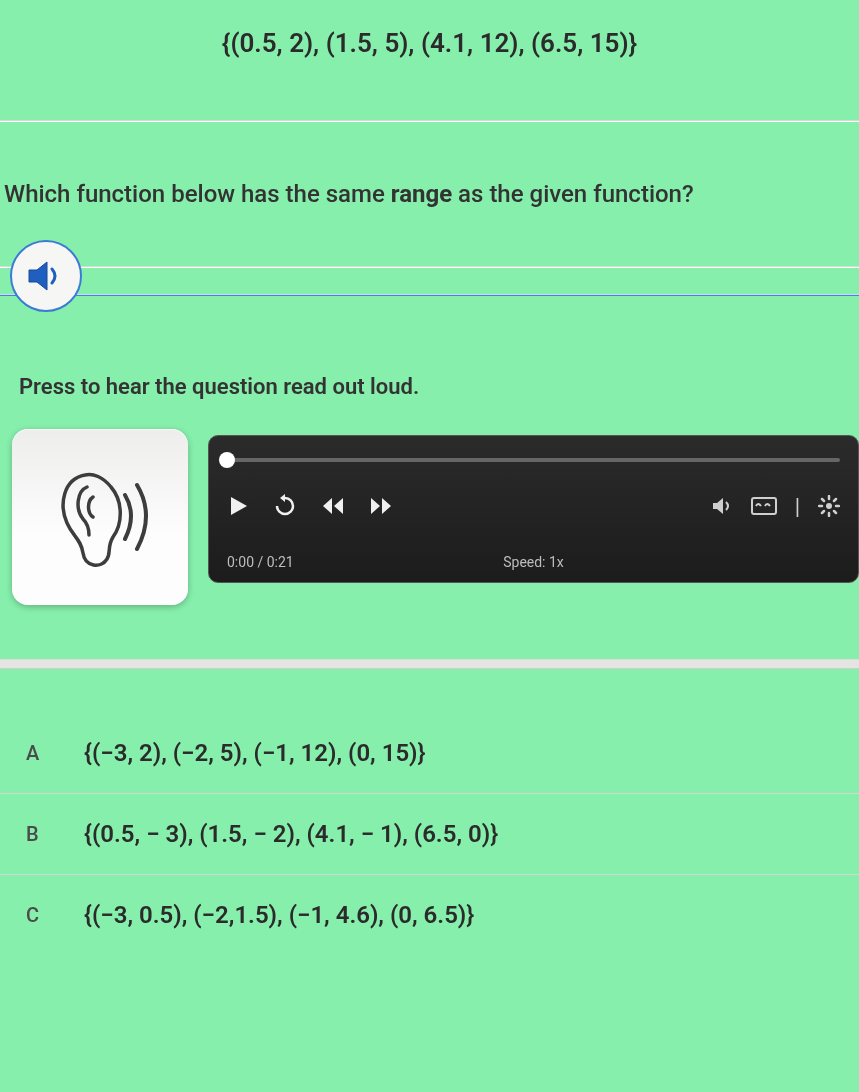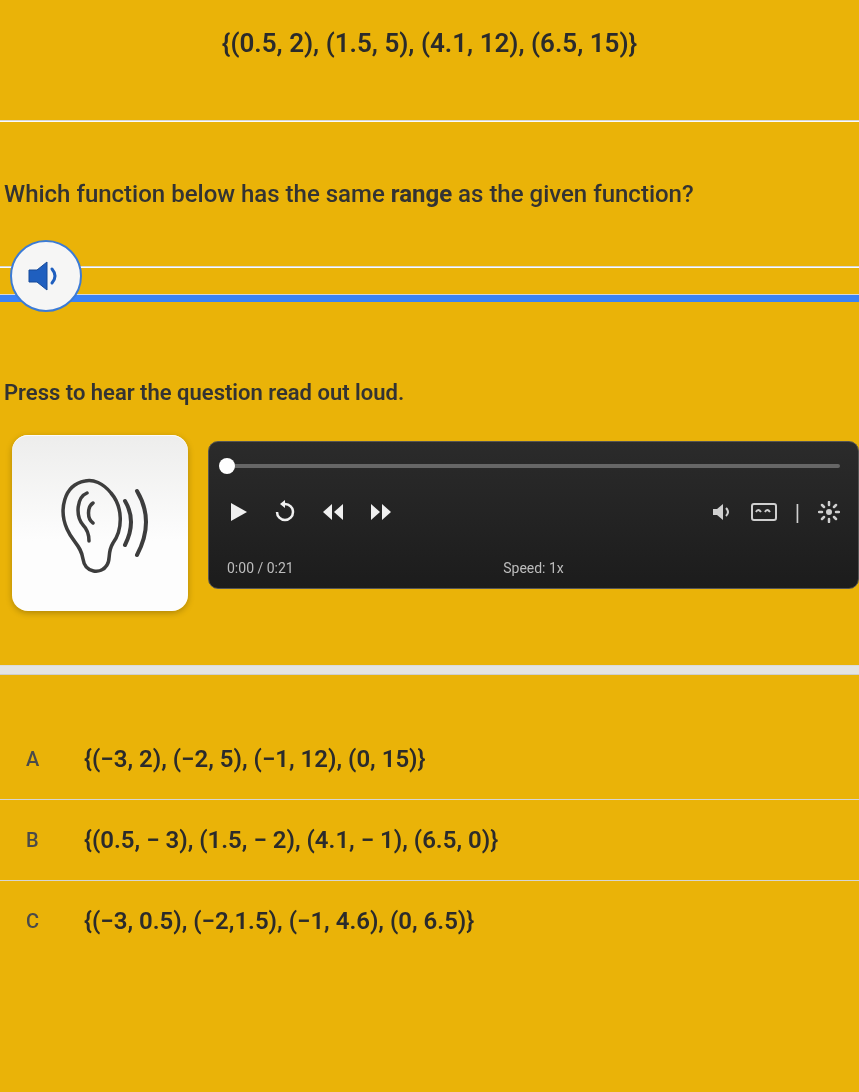--- a/index.html
+++ b/index.html
@@ -9,21 +9,21 @@
     }
     body {
       font-family: -apple-system, BlinkMacSystemFont, "Segoe UI", Roboto, Helvetica, Arial, sans-serif;
       background: #e8e9ea;
       width: 859px;
       height: 1092px;
       overflow: hidden;
       color: #3a3a3a;
     }
     .page {
-      background: #eab308;
+      background: #86efac;
       width: 100%;
       height: 100%;
       position: relative;
     }
     .given-function {
       text-align: center;
       padding: 28px 0 62px 0;
       font-size: 26px;
       font-weight: 600;
       color: #2b2b2b;
@@ -58,22 +58,22 @@
       height: 72px;
       border-radius: 50%;
       background: #f6f6f5;
       border: 2px solid #3b7bd6;
       display: flex;
       align-items: center;
       justify-content: center;
       cursor: pointer;
     }
     .press-section {
-      border-top: 7px solid #3b82f6;
-      padding: 78px 0 22px 4px;
+      border-top: 1px solid #3b82f6;
+      padding: 78px 0 22px 19px;
     }
     .press-text {
       font-size: 22px;
       font-weight: 600;
       color: #333;
     }
     .audio-row {
       display: flex;
       align-items: stretch;
       padding: 8px 0 44px 12px;

